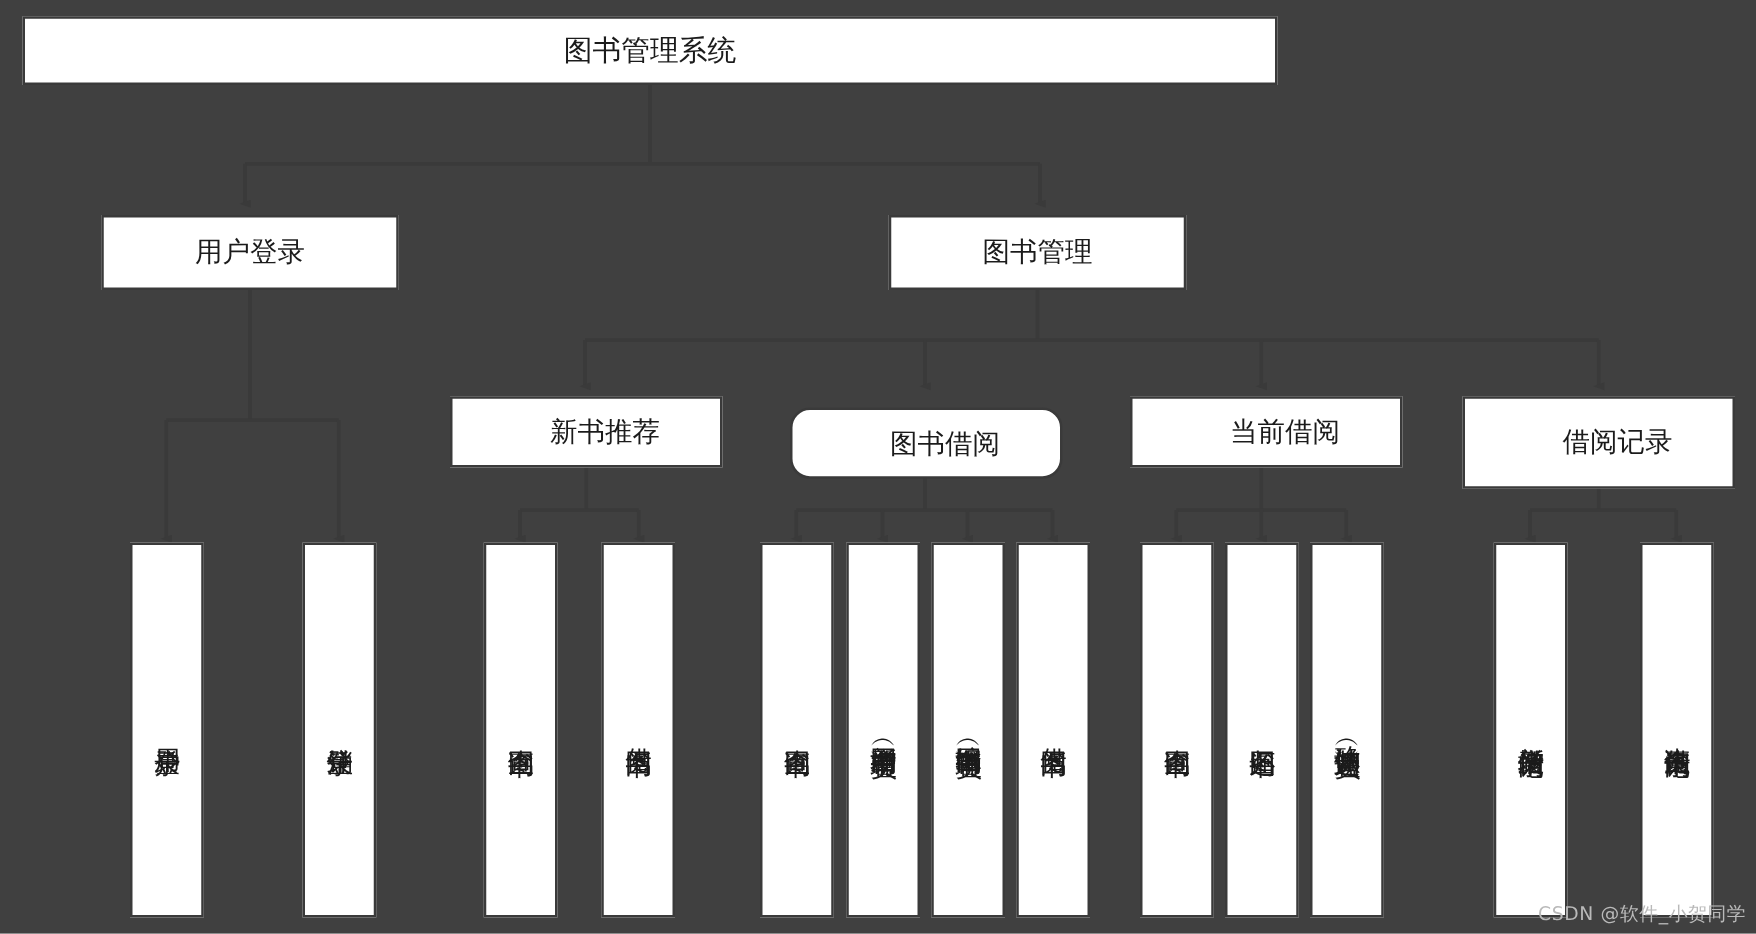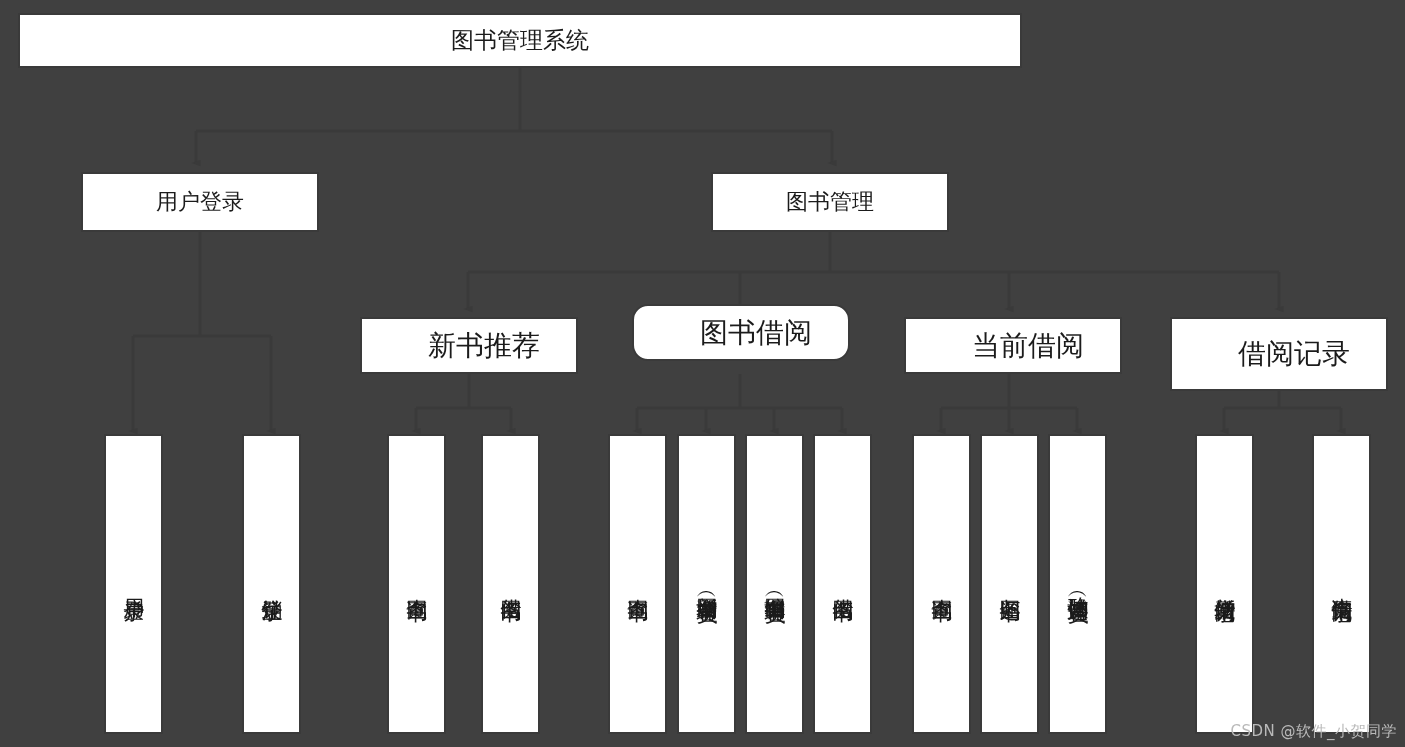--- a/index.html
+++ b/index.html
@@ -28,21 +28,21 @@
     justify-content: center;
     color: #1b1b1b;
   }
   .node.root {
     font-size: 23px;
   }
   .node.lvl2 {
     font-size: 22px;
   }
   .node.lvl3 {
-    font-size: 28px;
+    font-size: 22px;
     padding-left: 30px;
   }
   .node.leaf {
     font-size: 21px;
     writing-mode: vertical-rl;
     text-orientation: upright;
     align-items: center;
     justify-content: center;
     line-height: 1.18;
     letter-spacing: 1px;
@@ -135,21 +135,21 @@
   <div class="node lvl2" style="left:81px; top:172px; width:238px; height:60px;">
     <span class="lbl">用户登录</span>
   </div>
   <div class="node lvl2" style="left:711px; top:172px; width:238px; height:60px;justify-content:center;">
     <span class="lbl">图书管理</span>
   </div>
 
   <div class="node lvl3" style="left:360px; top:317px; width:218px; height:57px;">
     <span class="lbl">新书推荐</span>
   </div>
-  <div class="node lvl3" style="left:632px; top:304px; width:218px; height:57px;border-radius:16px;">
+  <div class="node lvl3" style="left:632px; top:326px; width:218px; height:57px;border-radius:16px;">
     <span class="lbl">图书借阅</span>
   </div>
   <div class="node lvl3" style="left:904px; top:317px; width:218px; height:57px;">
     <span class="lbl">当前借阅</span>
   </div>
   <div class="node lvl3" style="left:1170px; top:317px; width:218px; height:74px;">
     <span class="lbl">借阅记录</span>
   </div>
 
   <div class="node leaf" style="left:104px; top:434px; width:59px; height:300px;">

